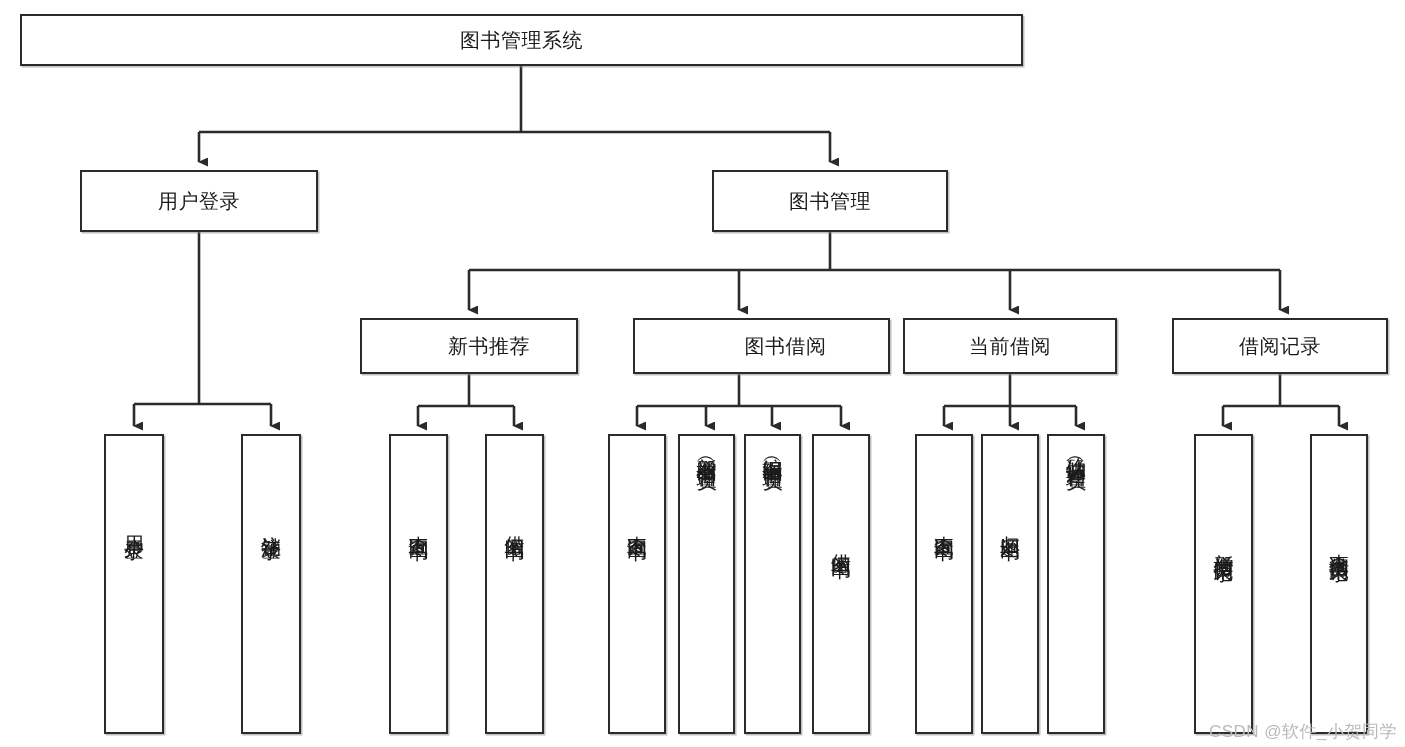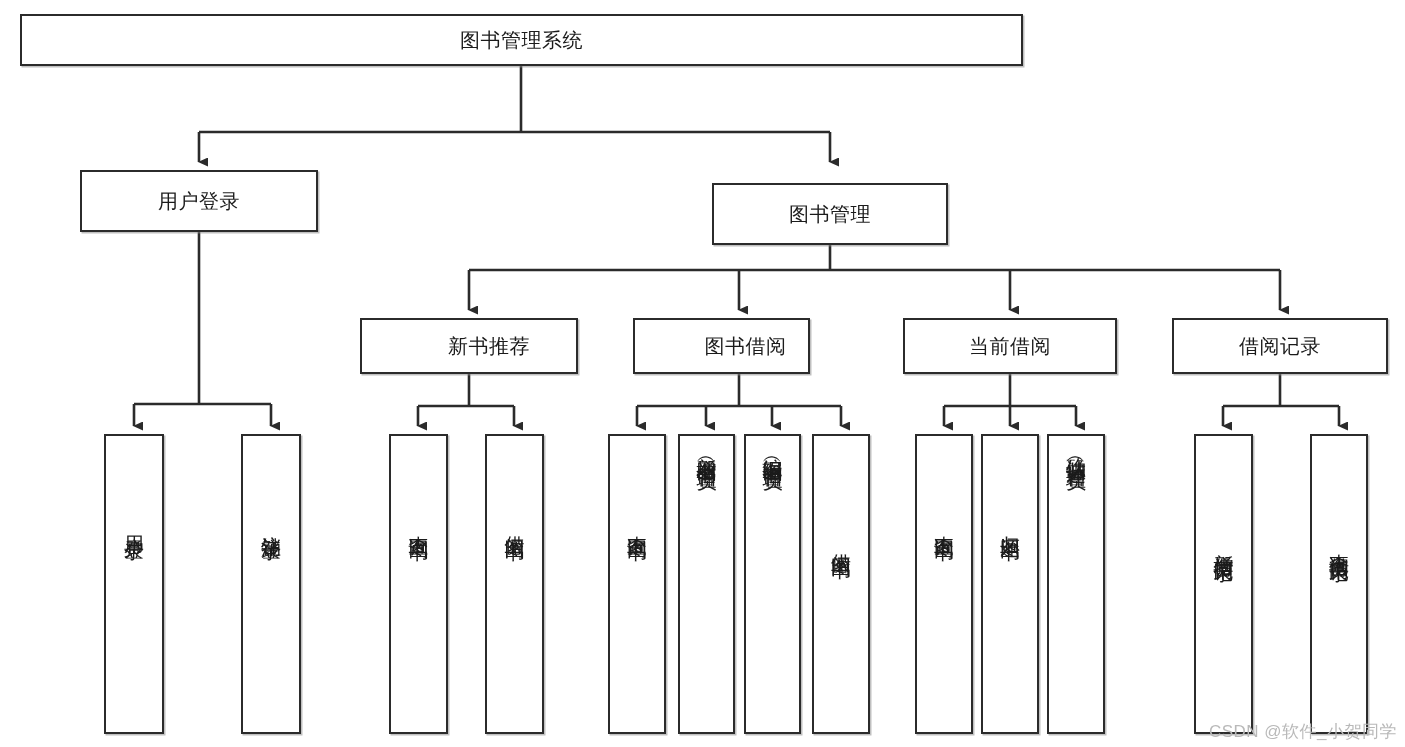--- a/index.html
+++ b/index.html
@@ -129,28 +129,28 @@
     </g>
   </svg>
 
   <div class="node" style="left:20px; top:14px; width:1003px; height:52px;">
     <span class="lbl">图书管理系统</span>
   </div>
 
   <div class="node" style="left:80px; top:170px; width:238px; height:62px;">
     <span class="lbl">用户登录</span>
   </div>
-  <div class="node" style="left:712px; top:170px; width:236px; height:62px;margin-top:13px;">
+  <div class="node" style="left:712px; top:170px; width:236px; height:62px;">
     <span class="lbl">图书管理</span>
   </div>
 
   <div class="node" style="left:360px; top:318px; width:218px; height:56px;padding-left:40px;">
     <span class="lbl">新书推荐</span>
   </div>
-  <div class="node" style="left:633px; top:318px; width:177px; height:56px;padding-left:48px;">
+  <div class="node" style="left:633px; top:318px; width:257px; height:56px;padding-left:48px;">
     <span class="lbl">图书借阅</span>
   </div>
   <div class="node" style="left:1172px; top:318px; width:216px; height:56px;">
     <span class="lbl">借阅记录</span>
   </div>
   <div class="node" style="left:903px; top:318px; width:214px; height:56px;">
     <span class="lbl">当前借阅</span>
   </div>
 
   <div class="node vertical mid" style="left:104px; top:434px; width:60px; height:300px;">

